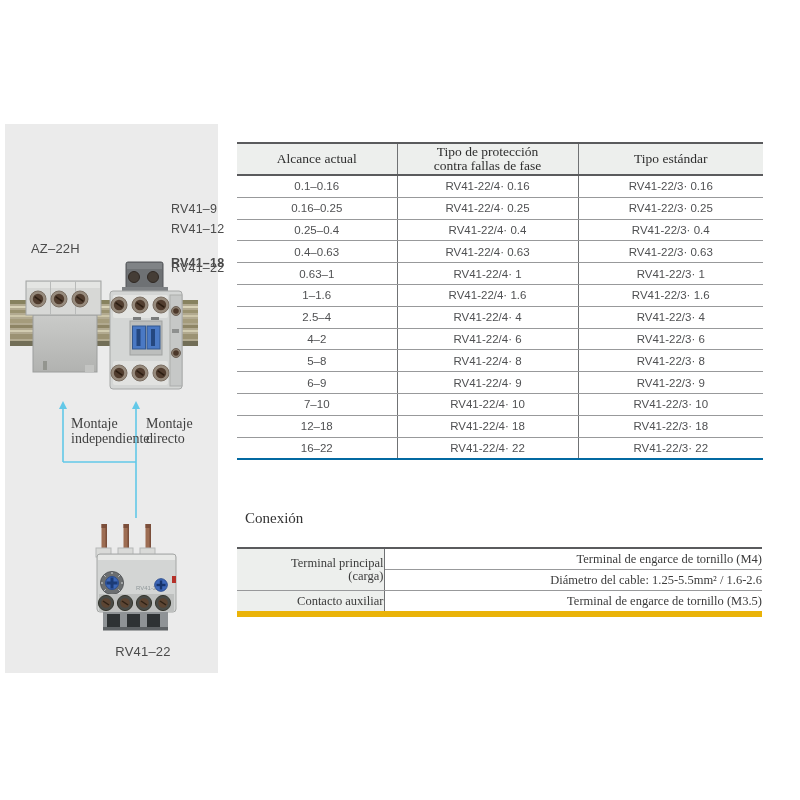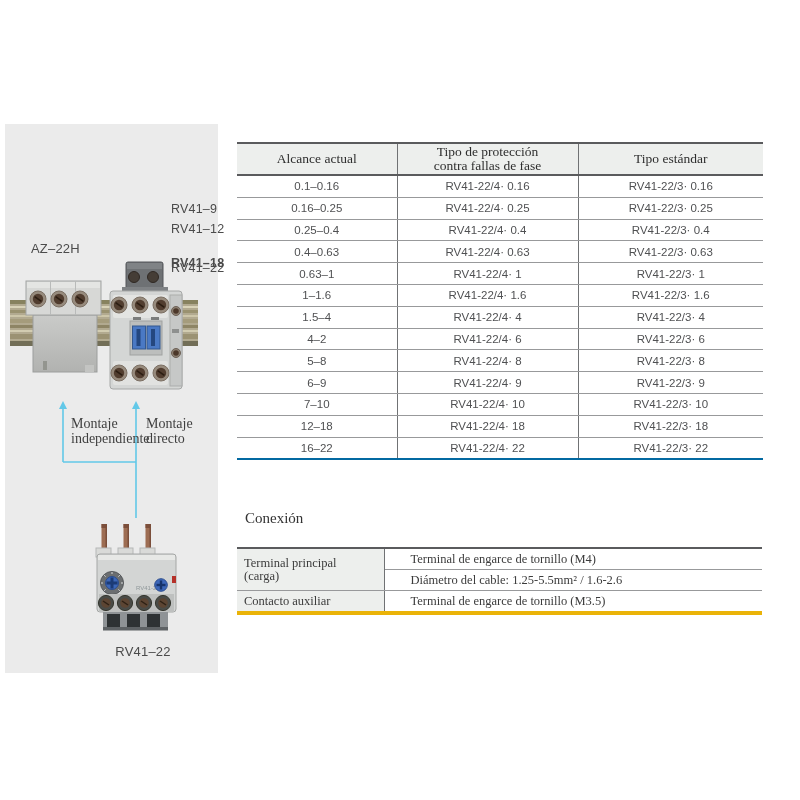--- a/index.html
+++ b/index.html
@@ -26,22 +26,22 @@
                  border-bottom:2px solid #5a5b5d;white-space:pre-line;line-height:14px;padding:1px 8px;}
   .spec-table td{font-size:11.5px;color:#4f5052;height:20.8px;text-align:center;vertical-align:middle;
                  border-bottom:1px solid #98999b;padding:0;}
   .spec-table tbody tr:last-child td{border-bottom:2px solid #0369a1;}
   .spec-table th+th,.spec-table td+td{border-left:1px solid #707274;}
 
   
   .conn-heading{position:absolute;left:245px;top:510px;font-family:"Liberation Serif",serif;
                 font-size:15px;color:#333;}
   .conn-table{position:absolute;left:237px;top:547px;width:525px;border-collapse:collapse;
-              table-layout:fixed;border-top:2px solid #5a5b5d;border-bottom:4px solid #eab308;
-              font-family:"Liberation Serif",serif;}
+              table-layout:fixed;border-top:2px solid #5a5b5d;border-bottom:6px solid #eab308;
+              font-family:"Liberation Serif",serif;text-align:right;}
   .conn-table td{height:20px;font-size:12.5px;color:#3b3b3b;border-bottom:1px solid #98999b;
                  vertical-align:middle;padding:0;}
   .conn-table tr:last-child td{border-bottom:none;}
   .conn-left{background:#edefed;border-right:1px solid #707274;padding-left:7px !important;
              white-space:pre-line;line-height:13px;}
   .conn-right{padding-left:26px !important;margin-top:8px;}
 </style>
 </head>
 <body>
 
@@ -252,21 +252,21 @@
       <td>0.63–1</td>
       <td>RV41-22/4· 1</td>
       <td>RV41-22/3· 1</td>
     </tr>
         <tr>
       <td>1–1.6</td>
       <td>RV41-22/4· 1.6</td>
       <td>RV41-22/3· 1.6</td>
     </tr>
         <tr>
-      <td>1.5–4</td>
+      <td>2.5–4</td>
       <td>RV41-22/4· 4</td>
       <td>RV41-22/3· 4</td>
     </tr>
         <tr>
       <td>4–2</td>
       <td>RV41-22/4· 6</td>
       <td>RV41-22/3· 6</td>
     </tr>
         <tr>
       <td>5–8</td>

